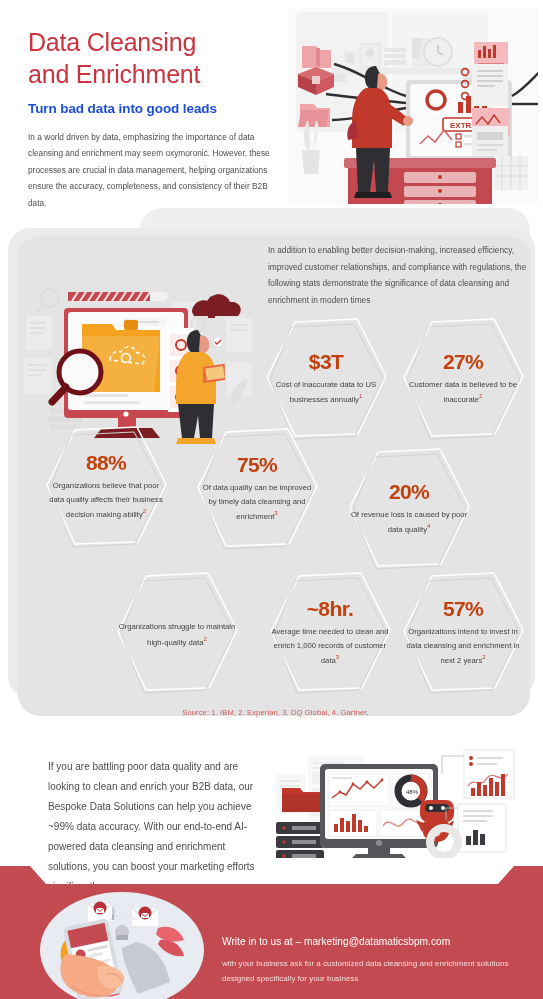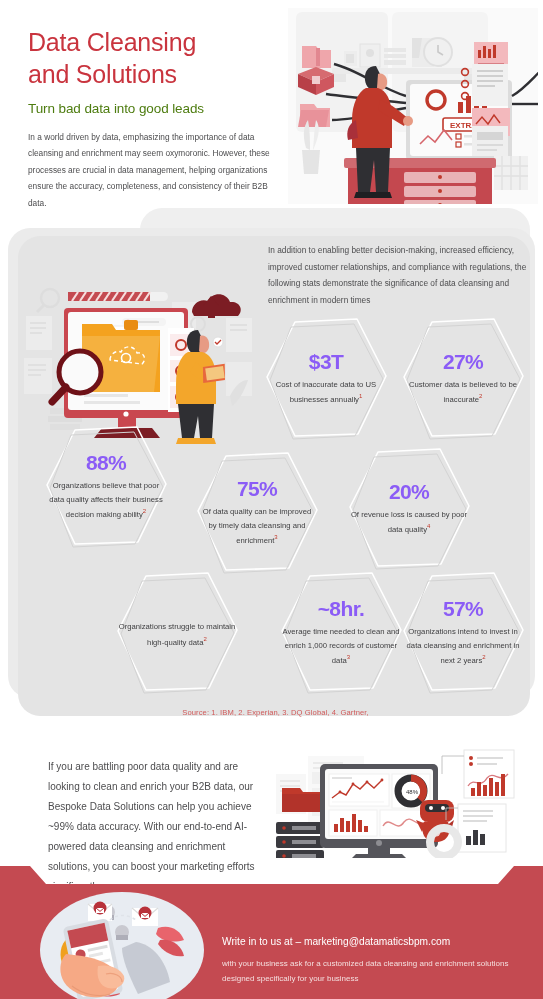--- a/index.html
+++ b/index.html
@@ -11,21 +11,21 @@
   }
   .page { position: relative; width: 543px; height: 999px; background: #fff; }
 
   
   .hero-text { position: absolute; left: 28px; top: 26px; width: 248px; }
   .title {
     font-size: 25px; line-height: 1.28; color: #c9343e;
     font-weight: 400; letter-spacing: -0.2px;
   }
   .subtitle {
-    margin-top: 11px; font-size: 13.5px; font-weight: normal; color: #4d7c0f;
+    margin-top: 11px; font-size: 13.5px; font-weight: bold; color: #1d4ed8;
     letter-spacing: -0.1px;
   }
   .intro-body {
     margin-top: 13px; font-size: 8.3px; line-height: 1.98; color: #4d4d4f;
   }
 
   .hero-art { position: absolute; left: 288px; top: 8px; width: 250px; height: 196px; }
 
   
   .card-back-a {
@@ -51,21 +51,21 @@
   
   .hex {
     position: absolute; width: 128px; height: 124px;
     display: flex; flex-direction: column;
     align-items: center; justify-content: center;
     text-align: center;
   }
   .hex .hexsvg { position: absolute; inset: 0; width: 100%; height: 100%; }
   .hex .inner { position: relative; z-index: 2; width: 118px; }
   .hex .num {
-    font-size: 21px; font-weight: bold; color: #8b5cf6;
+    font-size: 21px; font-weight: bold; color: #c2410c;
     letter-spacing: -0.6px; line-height: 1.1;
   }
   .hex .lbl {
     margin-top: 5px; font-size: 7.7px; line-height: 1.75; color: #3f3f41;
   }
   .hex .lbl sup { color: #c0392b; font-size: 6px; }
 
   .source {
     position: absolute; left: 8px; right: 0; top: 708px;
     text-align: center; font-size: 7.6px; color: #d05a5a;
@@ -88,21 +88,21 @@
   .footer-sub { margin-top: 7px; font-size: 8px; line-height: 1.9; color: #f4dede; }
 </style>
 </head>
 <body>
 
 <div class="page">
 
   <div class="hero-text">
     <div class="title">
       <div>Data Cleansing</div>
-      <div>and Solutions</div>
+      <div>and Enrichment</div>
     </div>
     <div class="subtitle">Turn bad data into good leads</div>
     <div class="intro-body">In a world driven by data, emphasizing the importance of data cleansing and enrichment may seem oxymoronic. However, these processes are crucial in data management, helping organizations ensure the accuracy, completeness, and consistency of their B2B data.</div>
   </div>
 
   <div class="hero-art">
     <svg viewBox="0 0 250 196" width="250" height="196">
       <rect x="0" y="0" width="250" height="196" fill="#fafafa"></rect>
 
       <rect x="8" y="4" width="92" height="120" rx="6" fill="#f2f2f2"></rect>
@@ -366,21 +366,21 @@
   <div class="hex" style="left:42px; top:424px;">
     <svg class="hexsvg" viewBox="0 0 128 124">
       <path d="M33 6 L95 3 L124 60 L96 118 L33 120 L5 61 Z" fill="none" stroke="#ffffff" stroke-width="1.6" stroke-linejoin="round"></path>
       <path d="M29 11 L92 8 L121 63 L93 120 L31 123 L8 64 Z" fill="none" stroke="#d3d3d3" stroke-width="1" stroke-linejoin="round"></path>
     </svg>
     <div class="inner">
       <div class="num">88%</div>
       <div class="lbl"><span>Organizations believe that poor data quality affects their business decision making ability</span><sup>2</sup></div>
     </div>
   </div>
-  <div class="hex" style="left:193px; top:450px;">
+  <div class="hex" style="left:193px; top:426px;">
     <svg class="hexsvg" viewBox="0 0 128 124">
       <path d="M33 6 L95 3 L124 60 L96 118 L33 120 L5 61 Z" fill="none" stroke="#ffffff" stroke-width="1.6" stroke-linejoin="round"></path>
       <path d="M29 11 L92 8 L121 63 L93 120 L31 123 L8 64 Z" fill="none" stroke="#d3d3d3" stroke-width="1" stroke-linejoin="round"></path>
     </svg>
     <div class="inner">
       <div class="num">75%</div>
       <div class="lbl"><span>Of data quality can be improved by timely data cleansing and enrichment</span><sup>3</sup></div>
     </div>
   </div>
   <div class="hex" style="left:345px; top:446px;text-align:center;">
@@ -396,21 +396,21 @@
 
   <div class="hex" style="left:113px; top:570px;">
     <svg class="hexsvg" viewBox="0 0 128 124">
       <path d="M33 6 L95 3 L124 60 L96 118 L33 120 L5 61 Z" fill="none" stroke="#ffffff" stroke-width="1.6" stroke-linejoin="round"></path>
       <path d="M29 11 L92 8 L121 63 L93 120 L31 123 L8 64 Z" fill="none" stroke="#d3d3d3" stroke-width="1" stroke-linejoin="round"></path>
     </svg>
     <div class="inner">
       <div class="lbl"><span>Organizations struggle to maintain high-quality data</span><sup>2</sup></div>
     </div>
   </div>
-  <div class="hex" style="left:277px; top:570px;">
+  <div class="hex" style="left:266px; top:570px;">
     <svg class="hexsvg" viewBox="0 0 128 124">
       <path d="M33 6 L95 3 L124 60 L96 118 L33 120 L5 61 Z" fill="none" stroke="#ffffff" stroke-width="1.6" stroke-linejoin="round"></path>
       <path d="M29 11 L92 8 L121 63 L93 120 L31 123 L8 64 Z" fill="none" stroke="#d3d3d3" stroke-width="1" stroke-linejoin="round"></path>
     </svg>
     <div class="inner">
       <div class="num">~8hr.</div>
       <div class="lbl"><span>Average time needed to clean and enrich 1,000 records of customer data</span><sup>3</sup></div>
     </div>
   </div>
   <div class="hex" style="left:399px; top:570px;">

